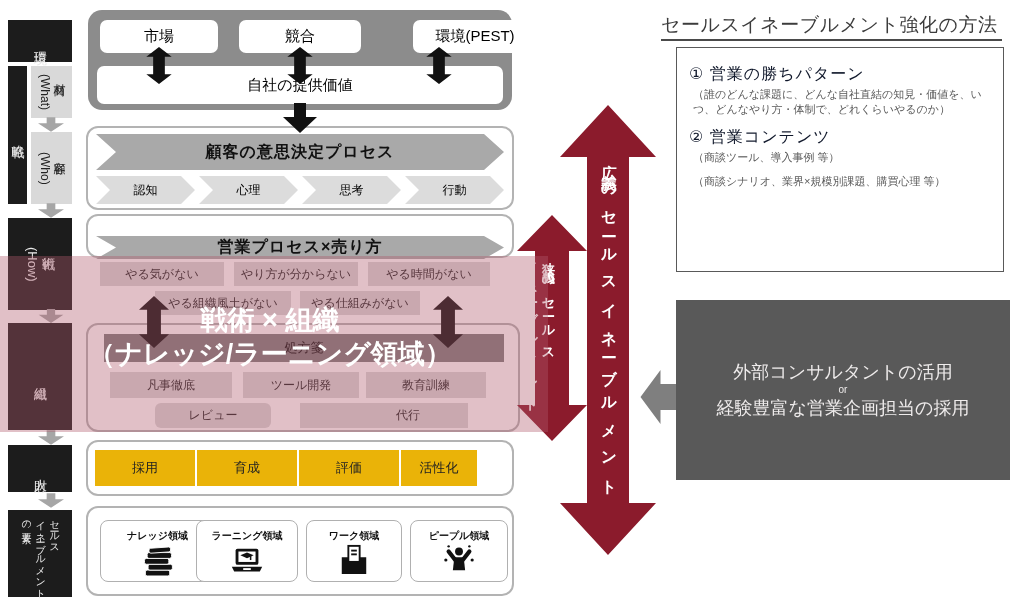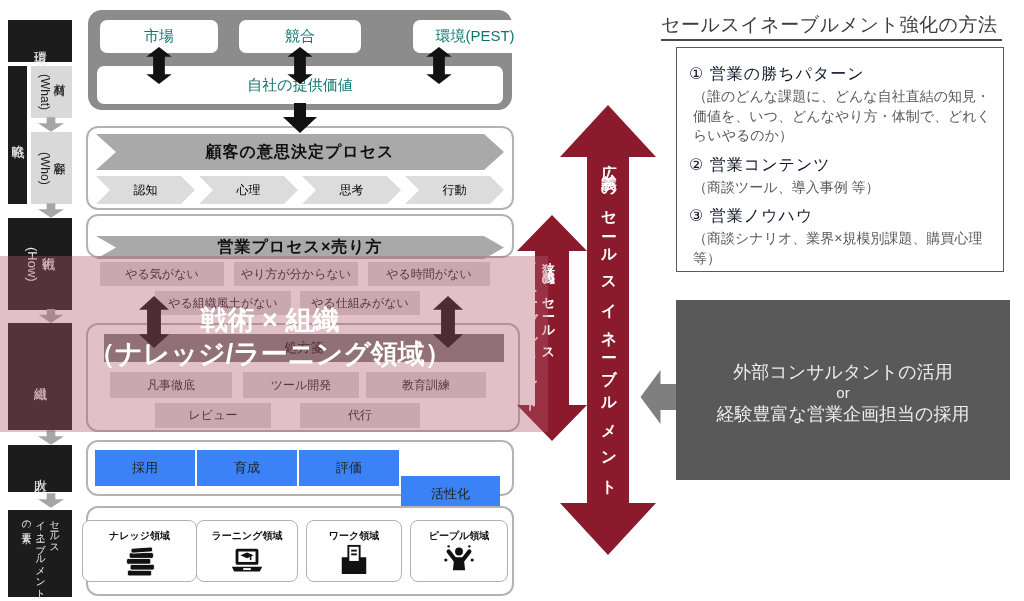--- a/index.html
+++ b/index.html
@@ -2,36 +2,36 @@
 <html><head>
 <meta charset="utf-8">
 <style>
   html,body{margin:0;padding:0;background:#fff;}
   body{width:1024px;height:601px;position:relative;overflow:hidden;
        font-family:"Liberation Sans","DejaVu Sans",sans-serif;color:#1c1c1c;}
   .abs{position:absolute;}
   .vtext{writing-mode:vertical-rl;text-orientation:mixed;white-space:pre-line;}
   .blackbox{background:#1c1c1c;color:#e9e9e9;display:flex;align-items:center;justify-content:center;}
   .graybox{background:#d9d9d9;color:#222;display:flex;align-items:center;justify-content:center;font-size:12px;}
-  .whitebox{background:#fff;border-radius:7px;display:flex;align-items:center;justify-content:center;font-size:15px;color:#0f766e;}
+  .whitebox{background:#fff;border-radius:7px;display:flex;align-items:center;justify-content:center;font-size:15px;color:#000000;}
   .container{background:#fff;border:2px solid #b3b3b3;border-radius:12px;}
   .banner{background:#a9a9a9;color:#111;font-weight:bold;font-size:16px;letter-spacing:1px;
           display:flex;align-items:center;justify-content:center;
           clip-path:polygon(0 0,calc(100% - 20px) 0,100% 50%,calc(100% - 20px) 100%,0 100%,20px 50%);}
   .chev{background:#dcdcdc;color:#000000;font-size:12px;display:flex;align-items:center;justify-content:center;
         clip-path:polygon(0 0,calc(100% - 14px) 0,100% 50%,calc(100% - 14px) 100%,0 100%,14px 50%);}
-  .hrbox{background:#3b82f6;color:#222;font-size:13px;display:flex;align-items:center;justify-content:center;}
+  .hrbox{background:#eab308;color:#222;font-size:13px;display:flex;align-items:center;justify-content:center;}
   .dombox{background:#fff;border:1.5px solid #b0b0b0;border-radius:8px;text-align:center;padding-top:8px;box-sizing:border-box;}
   .dombox .dlabel{font-size:10px;font-weight:bold;color:#111;}
   .redarrow{fill:#8b1b2c;}
   .arrtext{color:#fff;font-weight:bold;}
   .overlay{background:rgba(175,90,108,0.38);z-index:5;}
   .ovtext{color:#fff;font-weight:bold;font-size:27px;line-height:34px;text-align:center;}
   .rp-head{font-size:16px;color:#0f172a;letter-spacing:1px;}
-  .rp-note{font-size:14px;color:#595959;line-height:1.4;margin:2px 0 0 4px;}
+  .rp-note{font-size:11px;color:#595959;line-height:1.4;margin:2px 0 0 4px;}
   .advice{background:#595959;color:#efecec;text-align:center;font-size:18px;line-height:1.35;box-sizing:border-box;}
   svg{display:block;}
 </style>
 </head>
 <body>
 
 <div class="abs blackbox" style="left:8px;top:20px;width:64px;height:42px;">
   <span class="vtext" style="font-size:13px;">環境</span>
 </div>
 <div class="abs blackbox" style="left:8px;top:66px;width:19px;height:138px;">
@@ -153,43 +153,43 @@
 </div>
 <div class="abs graybox" style="left:110px;top:372px;width:122px;height:26px;">
     <span>凡事徹底</span>
   </div>
 <div class="abs graybox" style="left:243px;top:372px;width:116px;height:26px;">
     <span>ツール開発</span>
   </div>
 <div class="abs graybox" style="left:366px;top:372px;width:120px;height:26px;">
     <span>教育訓練</span>
   </div>
-<div class="abs graybox" style="left:155px;top:403px;width:116px;height:25px;">
+<div class="abs graybox" style="left:155px;top:403px;width:116px;height:25px;border-radius:6px;">
     <span>レビュー</span>
   </div>
-<div class="abs graybox" style="left:300px;top:403px;width:120px;height:25px;">
+<div class="abs graybox" style="left:300px;top:403px;width:120px;height:25px;padding-left:48px;">
     <span>代行</span>
   </div>
 
 <div class="abs container" style="left:86px;top:440px;width:428px;height:56px;box-sizing:border-box;"></div>
 <div class="abs hrbox" style="left:95px;top:450px;width:100px;height:36px;">
     <span>採用</span>
   </div>
 <div class="abs hrbox" style="left:197px;top:450px;width:100px;height:36px;">
     <span>育成</span>
   </div>
 <div class="abs hrbox" style="left:299px;top:450px;width:100px;height:36px;">
     <span>評価</span>
   </div>
-<div class="abs hrbox" style="left:401px;top:450px;width:99px;height:36px;margin-top:26px;">
+<div class="abs hrbox" style="left:401px;top:450px;width:76px;height:36px;">
     <span>活性化</span>
   </div>
 
 <div class="abs container" style="left:86px;top:506px;width:428px;height:90px;box-sizing:border-box;"></div>
-<div class="abs dombox" style="left:82px;top:520px;width:115px;height:62px;">
+<div class="abs dombox" style="left:100px;top:520px;width:115px;height:62px;">
   <div class="dlabel">ナレッジ領域</div>
   <svg width="36" height="34" viewBox="0 0 40 34" style="margin:2px auto 0;">
     <g fill="#111" stroke="#fff" stroke-width="1">
       <rect x="6" y="26" width="27" height="6.5" rx="2"></rect>
       <rect x="9" y="19.5" width="27" height="6.5" rx="2"></rect>
       <rect x="5" y="13" width="27" height="6.5" rx="2"></rect>
       <rect x="8" y="6.5" width="27" height="6.5" rx="2"></rect>
       <rect x="10" y="1" width="24" height="5.5" rx="2" transform="rotate(-4 22 4)"></rect>
     </g>
   </svg>
@@ -252,27 +252,26 @@
 <div class="abs" style="left:676px;top:47px;width:328px;height:225px;border:1px solid #595959;box-sizing:border-box;padding:10px 12px;">
   <div style="margin-top:6px;">
     <div class="rp-head"><span>①</span> <span>営業の勝ちパターン</span></div>
     <div class="rp-note">（誰のどんな課題に、どんな自社直結の知見・価値を、いつ、どんなやり方・体制で、どれくらいやるのか）</div>
   </div>
   <div style="margin-top:9px;">
     <div class="rp-head"><span>②</span> <span>営業コンテンツ</span></div>
     <div class="rp-note">（商談ツール、導入事例 等）</div>
   </div>
   <div style="margin-top:9px;">
-    <div class="rp-head"><span>③</span> <span>営業ノウハウ</span></div>
     <div class="rp-note">（商談シナリオ、業界×規模別課題、購買心理 等）</div>
   </div>
 </div>
 
 <svg class="abs" style="left:640px;top:370px;" width="37" height="54" viewBox="0 0 36 54">
     <polygon points="0,27 20,0 20,14 36,14 36,40 20,40 20,54" fill="#7f7f7f"></polygon>
   </svg>
 
 <div class="abs advice" style="left:676px;top:300px;width:334px;height:180px;padding-top:34px;">
   <div style="height:26px;"></div>
   <div>外部コンサルタントの活用</div>
-  <div style="font-size:15px;line-height:1.2;">or</div>
+  <div style="font-size:10px;line-height:1.2;">or</div>
   <div>経験豊富な営業企画担当の採用</div>
 </div>
 
 </body></html>

